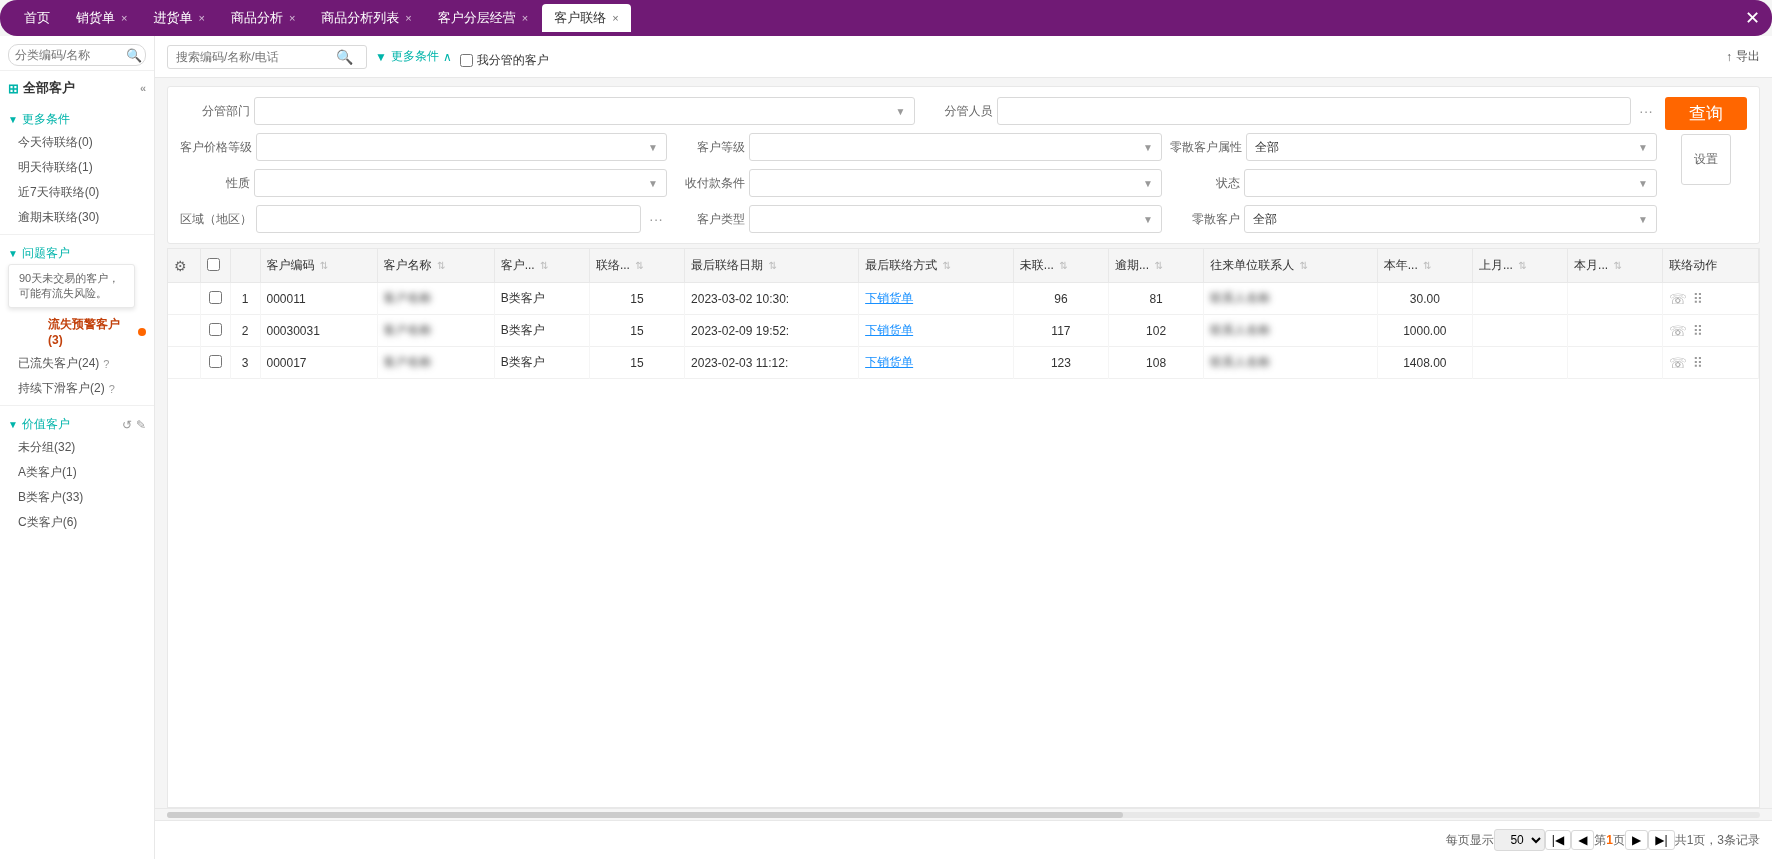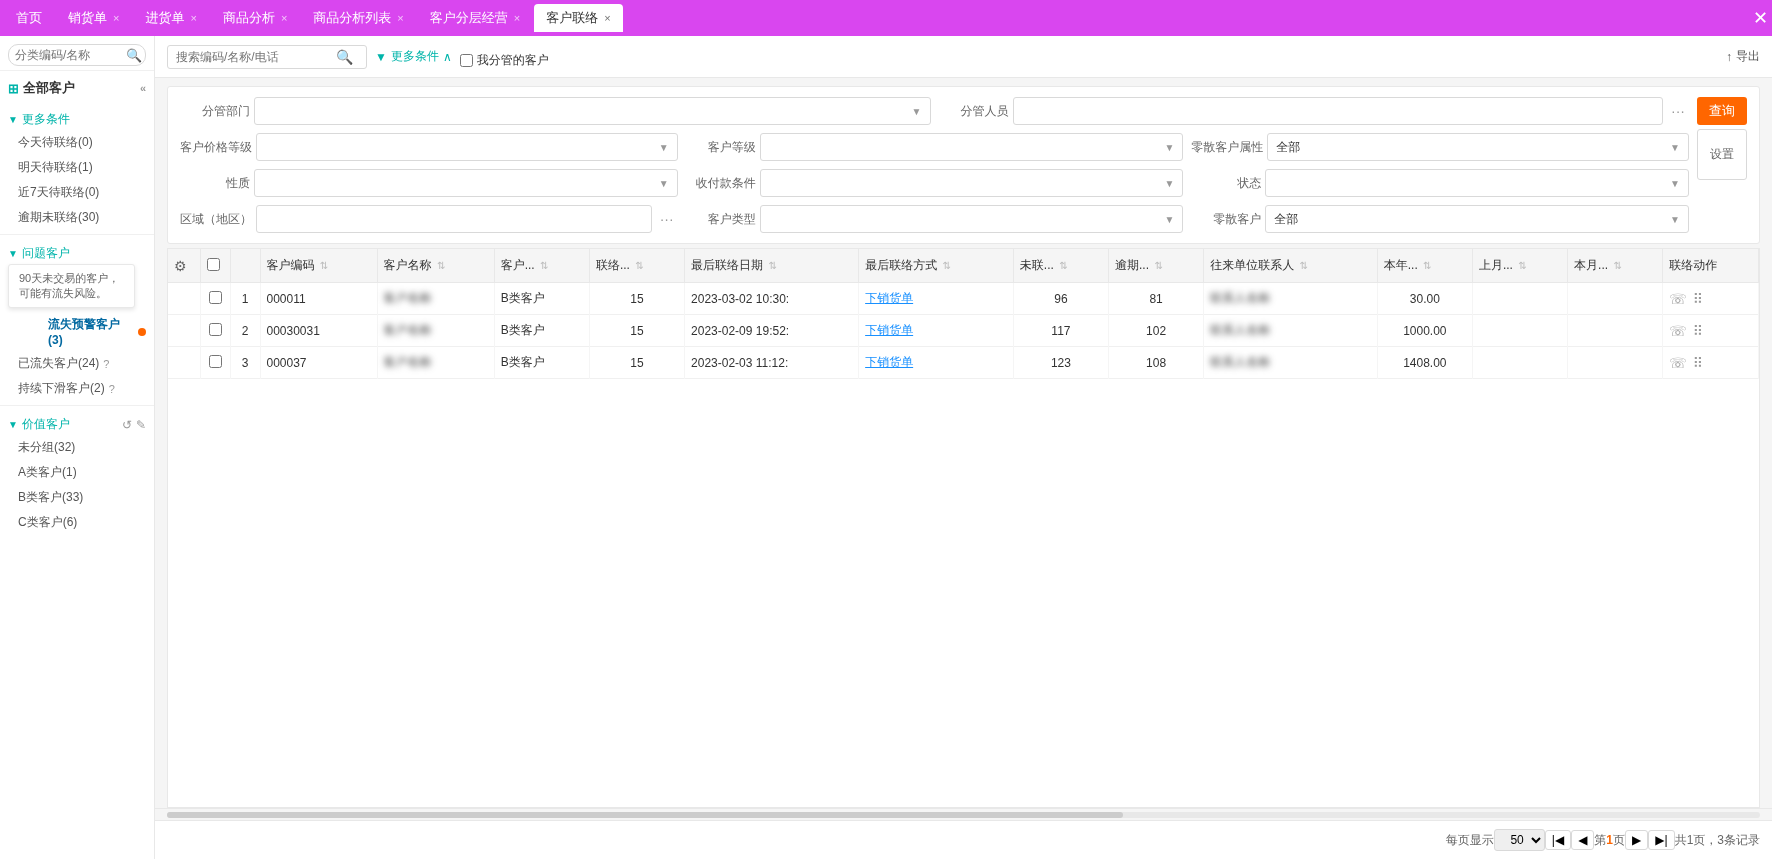--- a/index.html
+++ b/index.html
@@ -1,24 +1,25 @@
 <!DOCTYPE html>
 <html><head>
   <meta charset="utf-8">
   <style>
     * { box-sizing: border-box; margin: 0; padding: 0; }
     body { font-family: 'Microsoft YaHei', Arial, sans-serif; font-size: 12px; background: #f5f5f5; color: #333; }
 
     
     .top-nav {
-      background: #d946ef;
+      background: #701a75;
       display: flex;
       align-items: center;
       height: 36px;
-      padding: 0 4px;
+      padding: 0 12px;
+      border-radius: 17px;
     }
     .top-nav .tab {
       display: flex;
       align-items: center;
       padding: 0 12px;
       height: 28px;
       color: #fff;
       cursor: pointer;
       border-radius: 4px 4px 0 0;
       margin-right: 2px;
@@ -108,21 +109,21 @@
     }
     .sidebar-item {
       padding: 4px 8px 4px 18px;
       cursor: pointer;
       color: #555;
       font-size: 12px;
       display: flex;
       align-items: center;
     }
     .sidebar-item.active {
-      color: #0369a1;
+      color: #c2410c;
       font-weight: bold;
       padding-left: 48px;
     }
     .sidebar-divider {
       border: none;
       border-top: 1px solid #f0f0f0;
       margin: 4px 0;
     }
     .tooltip-box {
       background: #fff;
@@ -262,23 +263,23 @@
       color: #999;
       cursor: pointer;
       font-size: 14px;
       padding: 0 4px;
     }
     .btn-query {
       background: #ff6600;
       color: #fff;
       border: none;
       border-radius: 3px;
-      padding: 5px 12px;
-      cursor: pointer;
-      font-size: 13px;
+      padding: 5px 24px;
+      cursor: pointer;
+      font-size: 17px;
     }
     .btn-settings {
       background: #fff;
       color: #666;
       border: 1px solid #d9d9d9;
       border-radius: 3px;
       padding: 16px 12px;
       cursor: pointer;
       font-size: 12px;
     }
@@ -750,21 +751,21 @@
       <div class="action-icons">
         <span title="联络">☏</span>
         <span title="更多">⠿</span>
       </div>
     </td>
   </tr>
             <tr>
     <td class="center"></td>
     <td class="center"><input type="checkbox" style=""></td>
     <td class="center">3</td>
-    <td>000037</td>
+    <td>000017</td>
     <td><span class="blurred">客户名称</span></td>
     <td>B类客户</td>
     <td class="center">15</td>
     <td>2023-02-03 11:12:</td>
     <td><span class="link">下销货单</span></td>
     <td class="center">123</td>
     <td class="center">108</td>
     <td><span class="blurred">联系人名称</span></td>
     <td class="center">1408.00</td>
     <td class="center"></td>

